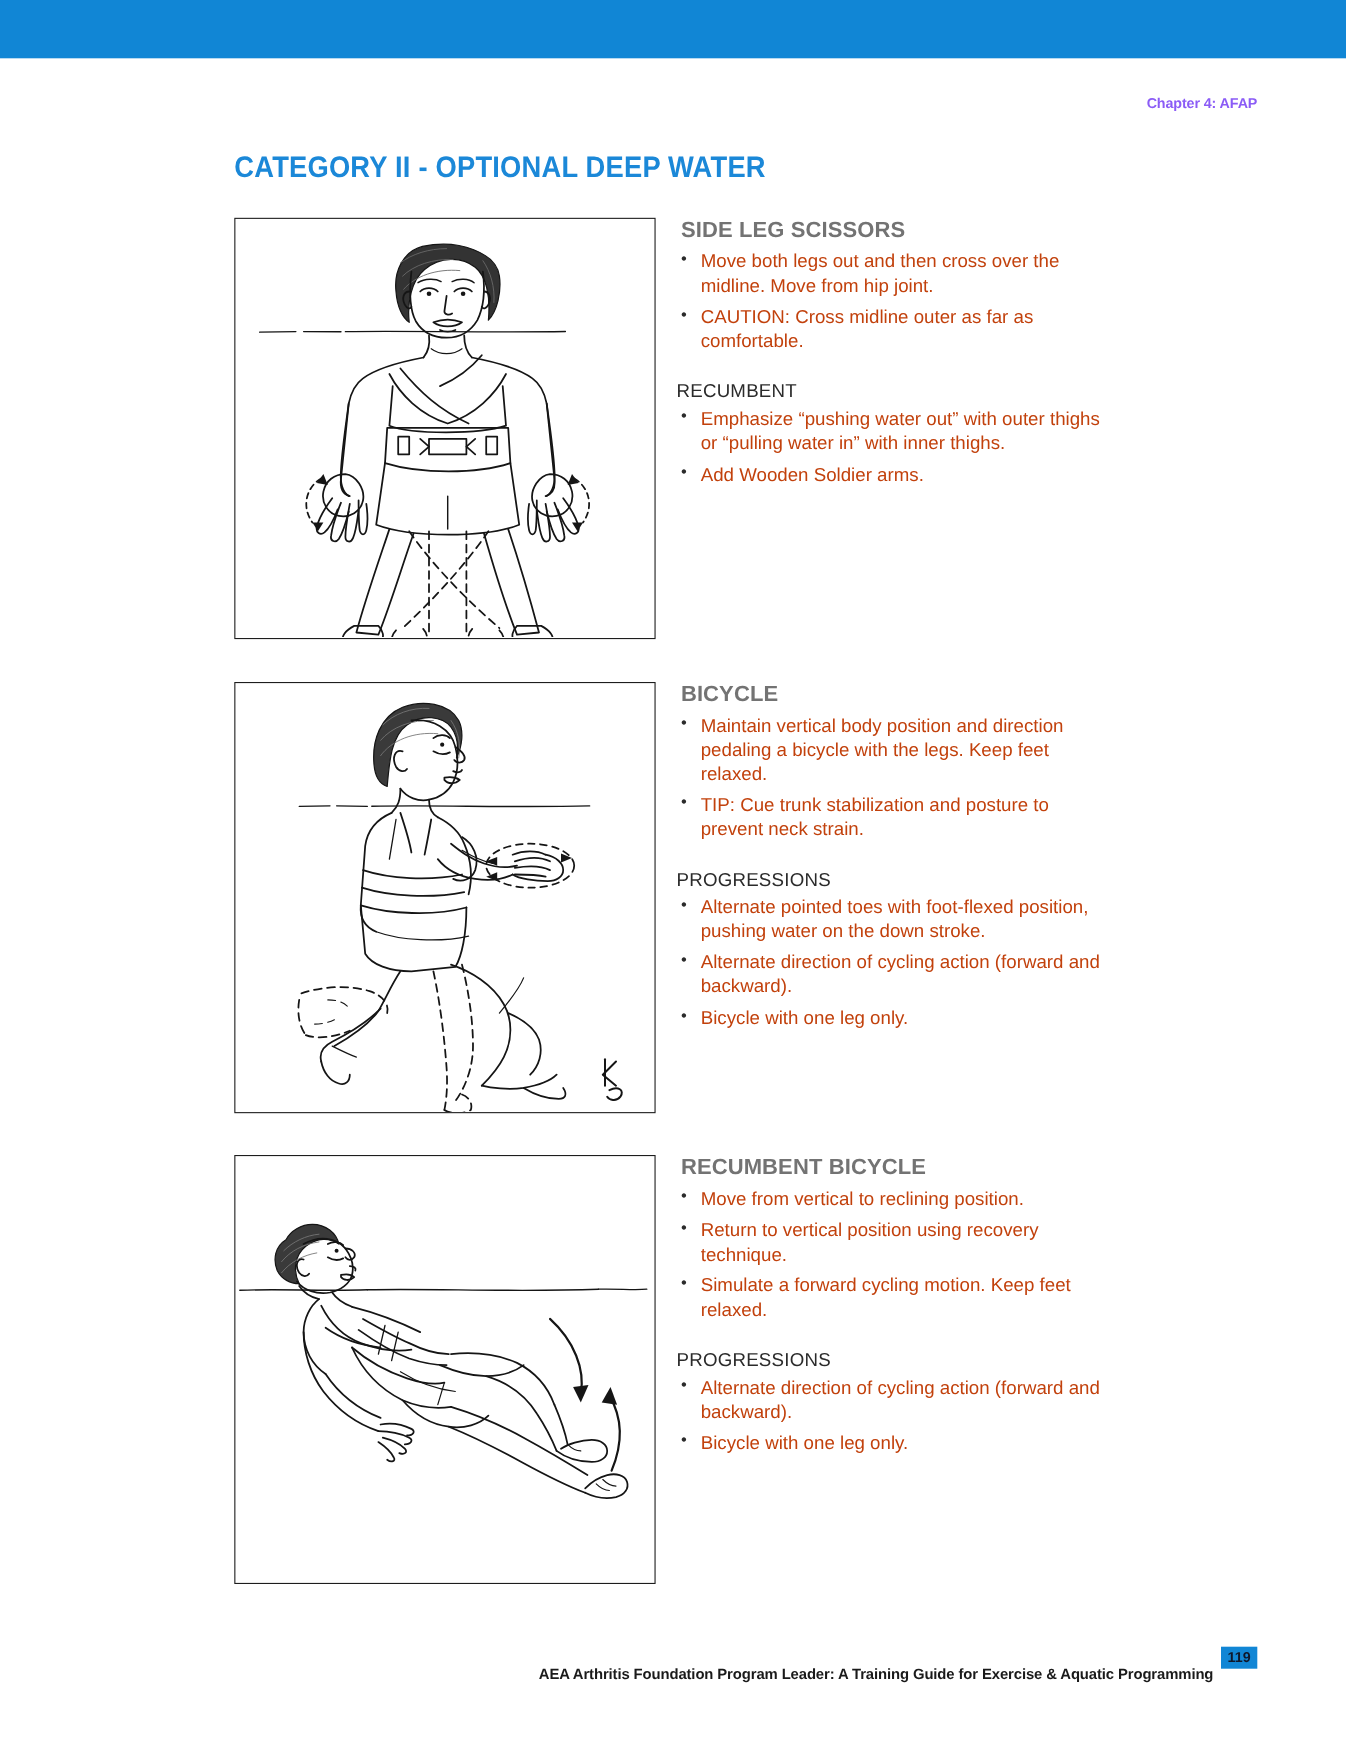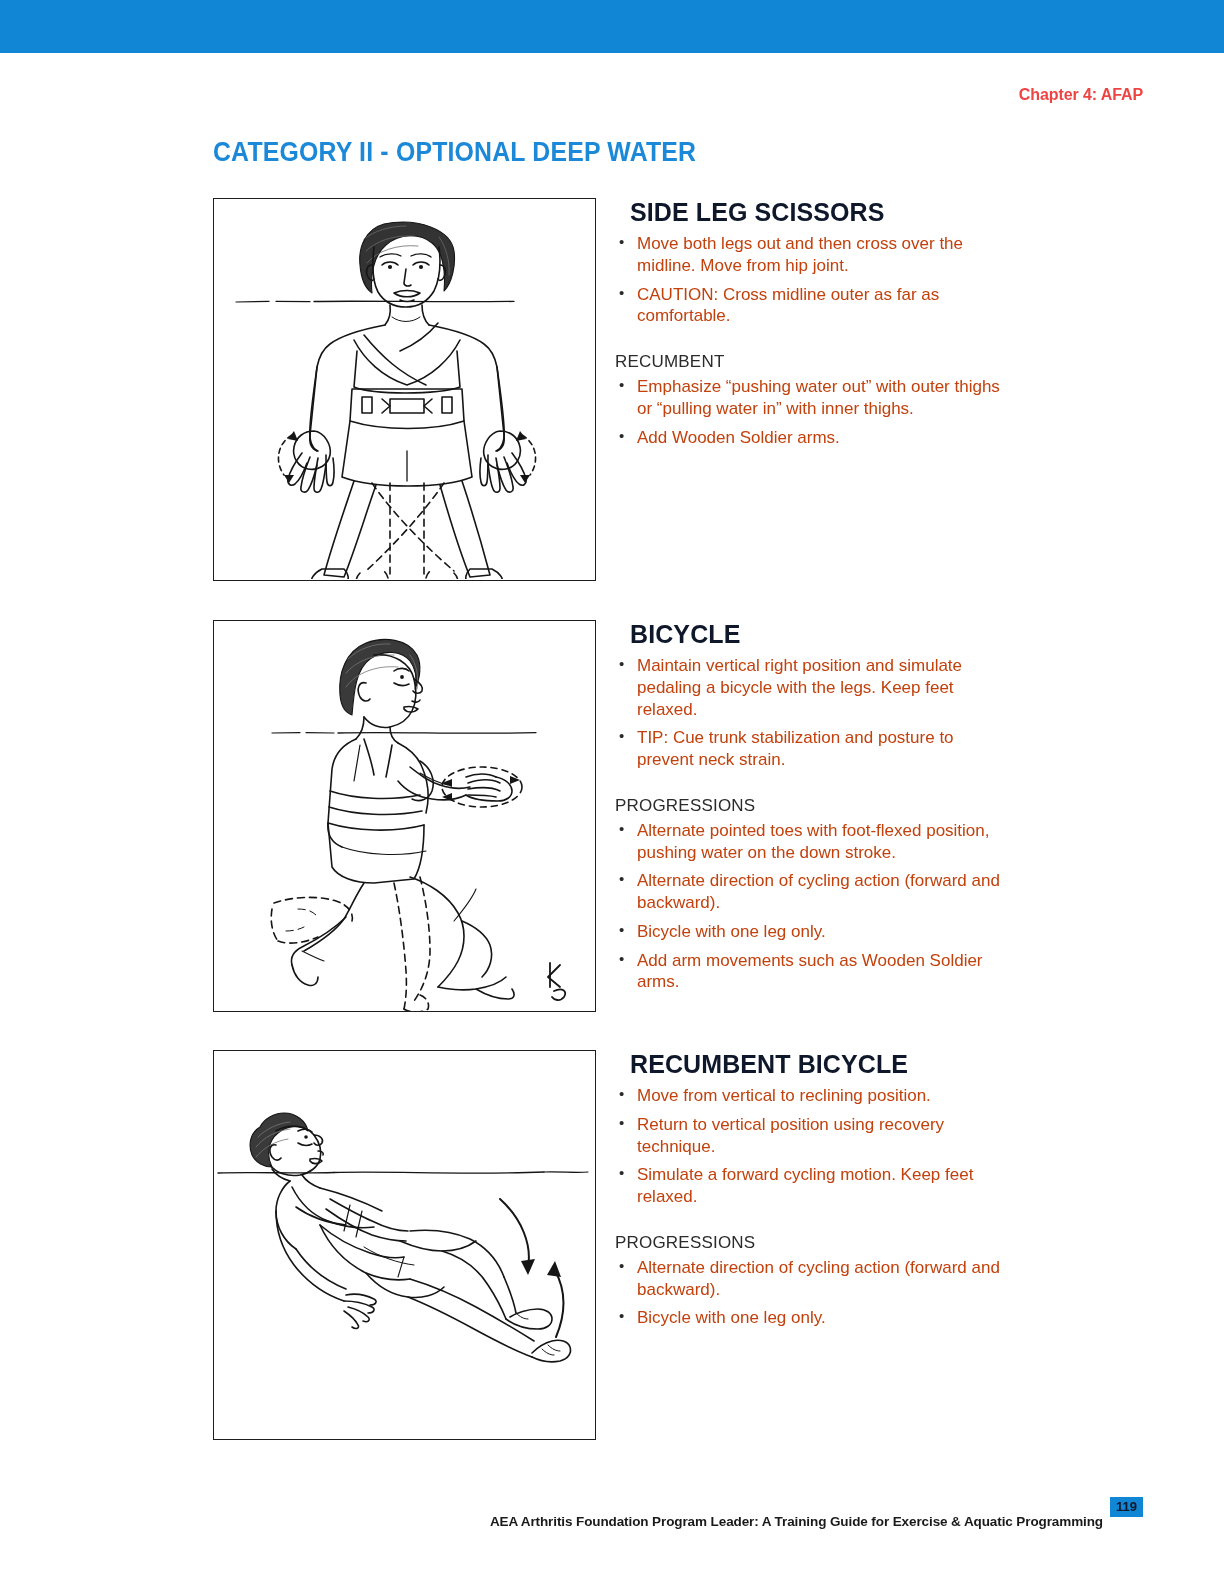--- a/index.html
+++ b/index.html
@@ -24,24 +24,24 @@
     width: 1224px;
     height: 53px;
     background: #1186d5;
   }
 
   
   .running-head {
     position: absolute;
     right: 81px;
     top: 86px;
-    font-size: 16px;
+    font-size: 13px;
     font-weight: bold;
     letter-spacing: -0.1px;
-    color: #ef4444;
+    color: #8b5cf6;
     white-space: nowrap;
   }
 
   
   .page-title {
     position: absolute;
     left: 213px;
     top: 137px;
     font-size: 27px;
     font-weight: bold;
@@ -86,25 +86,25 @@
   .figure-frame svg { display: block; }
 
   .textcol {
     position: absolute;
     left: 402px;
     top: 0;
     width: 398px;
   }
 
   .ex-title {
-    font-size: 25px;
+    font-size: 20px;
     font-weight: bold;
     letter-spacing: 0.1px;
-    margin: 0 0 6px 15px;
-    color: #0f172a;
+    margin: 0 0 6px 4px;
+    color: #737373;
   }
 
   .sub-head {
     font-size: 17px;
     font-weight: normal;
     letter-spacing: 0.2px;
     margin: 25px 0 4px 0;
     color: #2b2b2b;
   }
 
@@ -382,29 +382,28 @@
             <path d="M346 344 L334 356 L346 366"></path>
             <path d="M340 370 C348 366,354 370,350 376 C346 381,340 379,338 376"></path>
           </g>
         </g>
       </svg>
     </div>
 
     <div class="textcol">
       <h2 class="ex-title">BICYCLE</h2>
       <ul class="bullets">
-        <li>Maintain vertical right position and simulate pedaling a bicycle with the legs. Keep feet relaxed.</li>
+        <li>Maintain vertical body position and direction pedaling a bicycle with the legs. Keep feet relaxed.</li>
         <li>TIP: Cue trunk stabilization and posture to prevent neck strain.</li>
       </ul>
       <h3 class="sub-head">PROGRESSIONS</h3>
       <ul class="bullets">
         <li>Alternate pointed toes with foot-flexed position, pushing water on the down stroke.</li>
         <li>Alternate direction of cycling action (forward and backward).</li>
         <li>Bicycle with one leg only.</li>
-        <li>Add arm movements such as Wooden Soldier arms.</li>
       </ul>
     </div>
   </div>
 
   <div class="row row-3">
 
     <div class="figure-frame">
       <svg width="380" height="388" viewBox="0 0 380 388">
         <g fill="none" stroke="#151515" stroke-width="1.6" stroke-linecap="round" stroke-linejoin="round">
 

